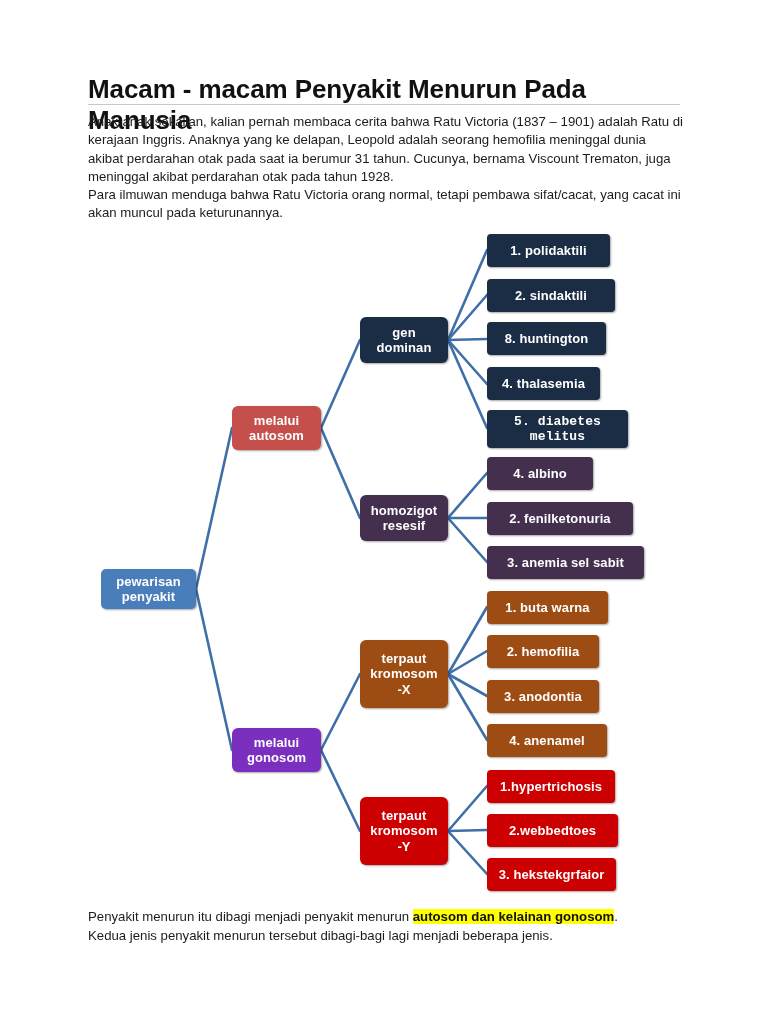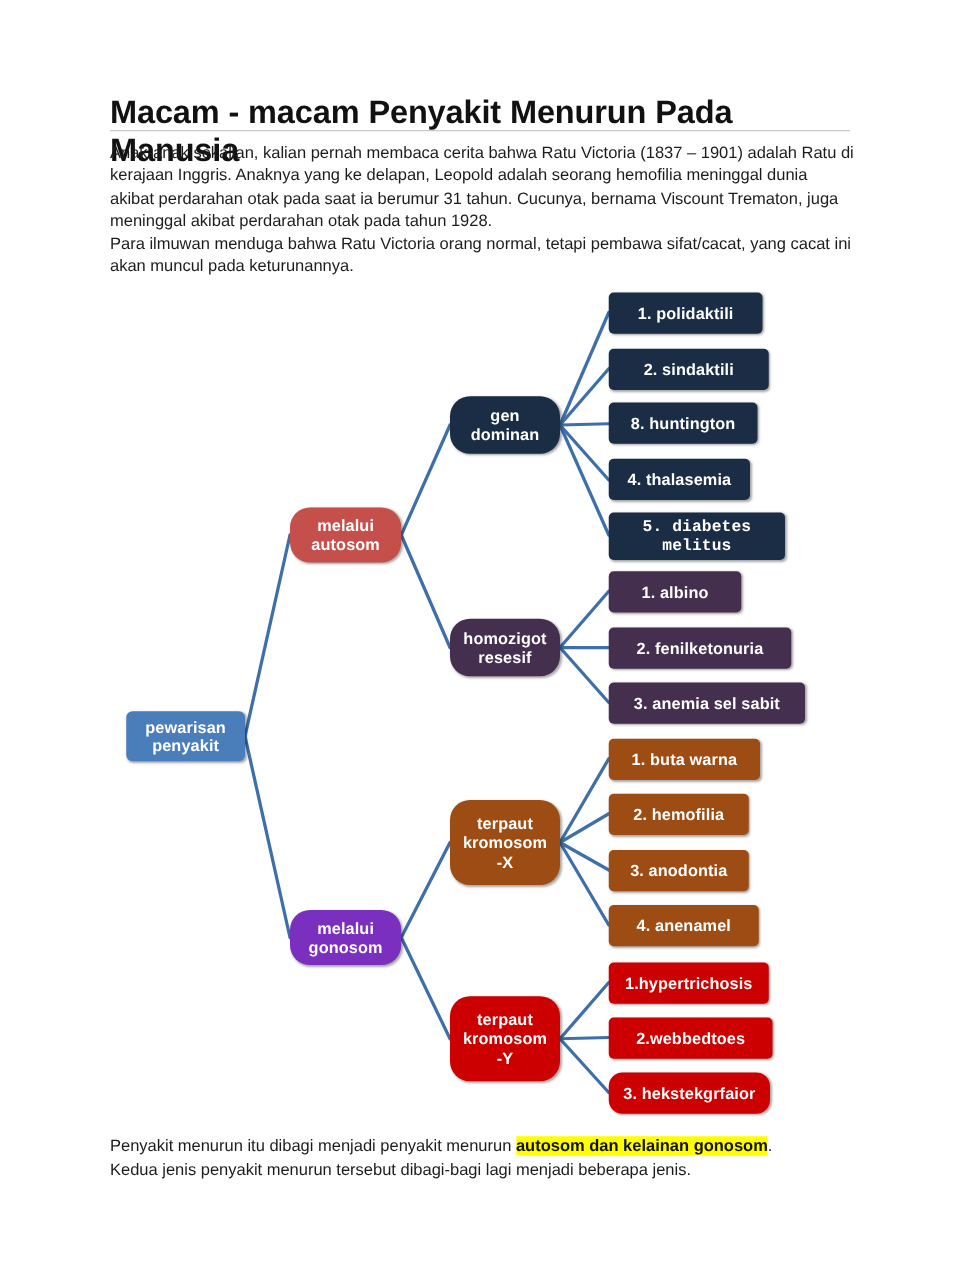--- a/index.html
+++ b/index.html
@@ -104,21 +104,21 @@
     font-family: "Liberation Sans", sans-serif;
     white-space: pre-line;
   }
   .node.root      { background: #4A7EBB; }
   .node.autosom   { background: #C5504B; }
   .node.gonosom   { background: #7B2FBE; }
   .node.navy      { background: #1B2D45; }
   .node.plum      { background: #44304E; }
   .node.brown     { background: #9D4D14; }
   .node.red       { background: #CC0000; color: #ffffff; }
-  .node.lvl2      { border-radius: 16px; }
+  .node.lvl2      { border-radius: 6px; }
   .node.leaf      { border-radius: 4px; }
 </style>
 </head>
 <body>
 
 <div id="page">
 
   <div class="doc-title">Macam - macam Penyakit Menurun Pada Manusia</div>
   <div class="title-rule"></div>
 
@@ -186,32 +186,32 @@
 kromosom
 -Y</div>
 
     <div class="node navy leaf" style="left:487px; top:234px; width:123px; height:33px;">1. polidaktili</div>
     <div class="node navy leaf" style="left:487px; top:279px; width:128px; height:33px;">2. sindaktili</div>
     <div class="node navy leaf" style="left:487px; top:322px; width:119px; height:33px;">8. huntington</div>
     <div class="node navy leaf" style="left:487px; top:367px; width:113px; height:33px;">4. thalasemia</div>
     <div class="node navy leaf" style="left:487px; top:410px; width:141px; height:38px;font-family:Liberation Mono, monospace;">5. diabetes
 melitus</div>
 
-    <div class="node plum leaf" style="left:487px; top:457px; width:106px; height:33px;">1. albino</div>
+    <div class="node plum leaf" style="left:487px; top:457px; width:106px; height:33px;">4. albino</div>
     <div class="node plum leaf" style="left:487px; top:502px; width:146px; height:33px;">2. fenilketonuria</div>
     <div class="node plum leaf" style="left:487px; top:546px; width:157px; height:33px;">3. anemia sel sabit</div>
 
     <div class="node brown leaf" style="left:487px; top:591px; width:121px; height:33px;">1. buta warna</div>
     <div class="node brown leaf" style="left:487px; top:635px; width:112px; height:33px;">2. hemofilia</div>
     <div class="node brown leaf" style="left:487px; top:680px; width:112px; height:33px;">3. anodontia</div>
     <div class="node brown leaf" style="left:487px; top:724px; width:120px; height:33px;">4. anenamel</div>
 
     <div class="node red leaf" style="left:487px; top:770px; width:128px; height:33px;">1.hypertrichosis</div>
     <div class="node red leaf" style="left:487px; top:814px; width:131px; height:33px;">2.webbedtoes</div>
-    <div class="node red leaf" style="left:487px; top:858px; width:129px; height:33px;border-radius:11px;">3. hekstekgrfaior</div>
+    <div class="node red leaf" style="left:487px; top:858px; width:129px; height:33px;">3. hekstekgrfaior</div>
 
   </div>
 
   <div class="footer-note">
     <span>Penyakit menurun itu dibagi menjadi penyakit menurun </span><span class="hl">autosom dan kelainan gonosom</span><span>.</span><br>
     <span>Kedua jenis penyakit menurun tersebut dibagi-bagi lagi menjadi beberapa jenis.</span>
   </div>
 
 </div>
 

